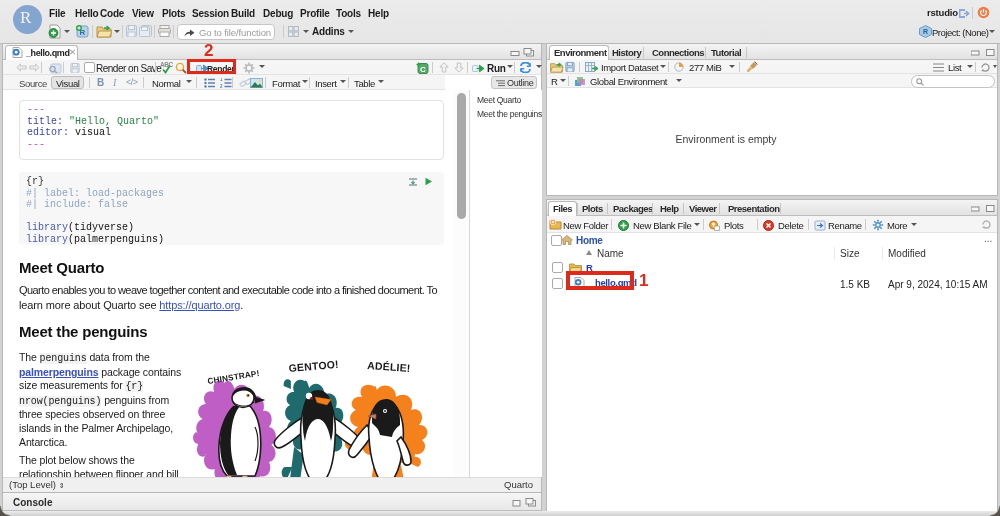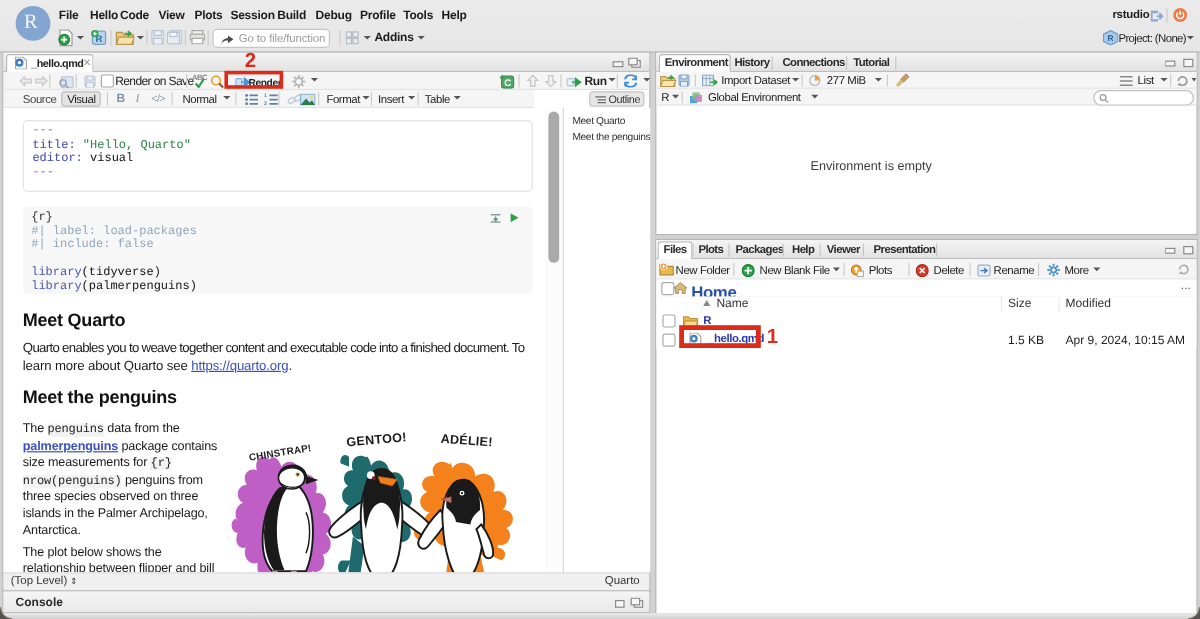--- a/index.html
+++ b/index.html
@@ -555,21 +555,21 @@
       <path d="M2 5.5 a3.5 3.5 0 1 1 1 2.5" fill="none" stroke="#b0b0b0" stroke-width="1.4"></path>
       <path d="M1 9 L3 7 L4.5 9.5 Z" fill="#b0b0b0"></path>
     </svg>
   </div>
 
   <div class="abs" style="top:33px;left:0;width:450px;height:14px;border-bottom:1px solid #e6e6e6;background:#fff;">
     <div class="cb" style="top:2px;left:4px;"></div>
     <svg class="abs" style="top:2px;left:14px" width="12" height="10" viewBox="0 0 12 10">
       <path d="M6 0.5 L11.5 5 H10 V9.5 H7.5 V6.5 H4.5 V9.5 H2 V5 H0.5 Z" fill="#d8b87a" stroke="#a8824a" stroke-width="0.7"></path>
     </svg>
-    <span class="abs" style="top:2px;left:29px;font-size:14px;font-weight:700;color:#2a52a8;letter-spacing:-0.3px;text-align:right;">Home</span>
+    <span class="abs" style="top:2px;left:29px;font-size:10px;font-weight:700;color:#2a52a8;letter-spacing:-0.3px;text-align:right;">Home</span>
     <span class="abs" style="top:0px;left:437px;font-size:10px;color:#555;">...</span>
   </div>
 
   <div class="abs" style="top:47px;left:0;width:450px;height:13px;border-bottom:1px solid #e6e6e6;background:#fff;">
     <span class="abs" style="top:3px;left:39px;width:0;height:0;border-left:3.5px solid transparent;border-right:3.5px solid transparent;border-bottom:5px solid #888;"></span>
     <span class="abs" style="top:1px;left:50px;font-size:10px;color:#333;">Name</span>
     <span class="abs" style="top:1px;left:293px;font-size:10px;color:#333;">Size</span>
     <span class="abs" style="top:1px;left:341px;font-size:10px;color:#333;">Modified</span>
     <div class="abs" style="top:0;left:287px;width:1px;height:13px;background:#ececec;"></div>
     <div class="abs" style="top:0;left:335px;width:1px;height:13px;background:#ececec;"></div>

